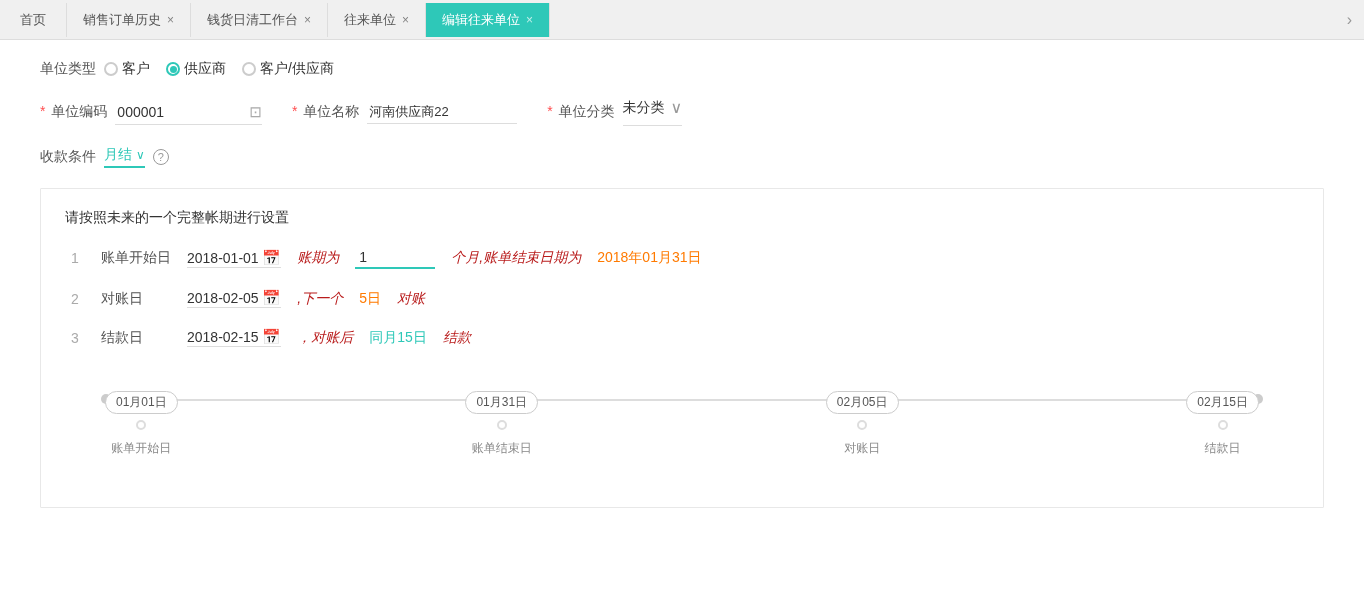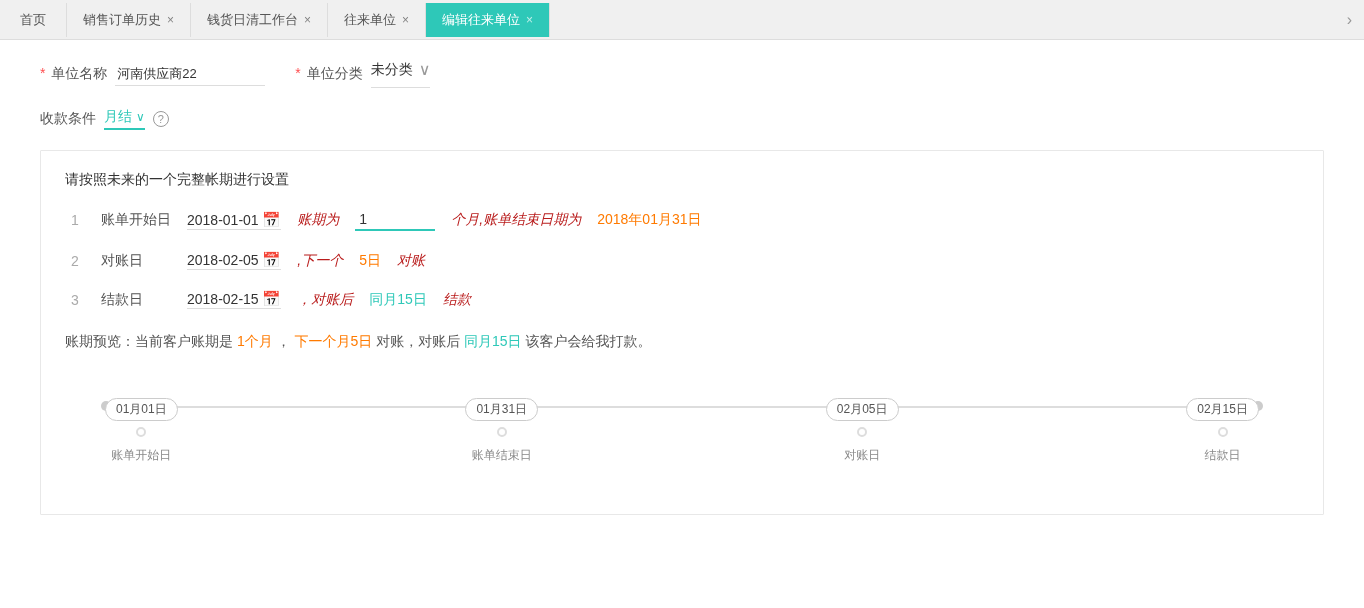--- a/index.html
+++ b/index.html
@@ -312,22 +312,51 @@
   </div>
   <div class="tab active">
     <span>编辑往来单位</span>
     <span class="close-icon">×</span>
   </div>
   <div class="tab-expand">›</div>
 </div>
 
 <div class="main-content">
 
-
   <div class="form-row">
+    <div class="form-group">
+      <span class="form-label">单位类型</span>
+      <div class="radio-group">
+        <label class="radio-item">
+          <div class="radio-circle"></div>
+          <span>客户</span>
+        </label>
+        <label class="radio-item">
+          <div class="radio-circle checked"></div>
+          <span>供应商</span>
+        </label>
+        <label class="radio-item">
+          <div class="radio-circle"></div>
+          <span>客户/供应商</span>
+        </label>
+      </div>
+    </div>
+  </div>
+
+  <div class="form-row">
+    <div class="form-group">
+      <span class="form-label">
+        <span class="required-star">*</span>
+        <span>单位编码</span>
+      </span>
+      <div class="input-with-icon">
+        <input type="text" class="" style="border: none; outline: none; font-size: 14px; color: rgb(51, 51, 51); padding: 4px 2px; width: 130px;" value="000001">
+        <span class="cal-icon">⊡</span>
+      </div>
+    </div>
     <div class="form-group">
       <span class="form-label">
         <span class="required-star">*</span>
         <span>单位名称</span>
       </span>
       <div class="input-with-icon">
         <input type="text" class="unit-name-input" style="border: none; outline: none; font-size: 13px; color: rgb(51, 51, 51); padding: 4px 2px;" value="河南供应商22">
       </div>
     </div>
     <div class="form-group">
@@ -386,29 +415,20 @@
       <span class="step-label">结款日</span>
       <div class="input-with-icon">
         <span class="date-display">2018-02-15</span>
         <span class="cal-icon">📅</span>
       </div>
       <span class="step-text">，对账后</span>
       <span class="highlight-teal">同月15日</span>
       <span class="step-text">结款</span>
     </div>
 
-    <div class="preview-text">
-      <span>账期预览：当前客户账期是</span>
-      <span class="highlight-orange">1个月</span>
-      <span>，</span>
-      <span class="highlight-orange">下一个月5日</span>
-      <span>对账，对账后</span>
-      <span class="highlight-teal">同月15日</span>
-      <span>该客户会给我打款。</span>
-    </div>
 
     <div class="timeline-wrap">
       <div class="timeline-line"></div>
       <div class="timeline-start-dot"></div>
       <div class="timeline-end-dot"></div>
       <div class="timeline-nodes">
         <div class="timeline-node">
           <span class="node-label-top">01月01日</span>
           <div class="node-dot"></div>
           <span class="node-label-bottom">账单开始日</span>

